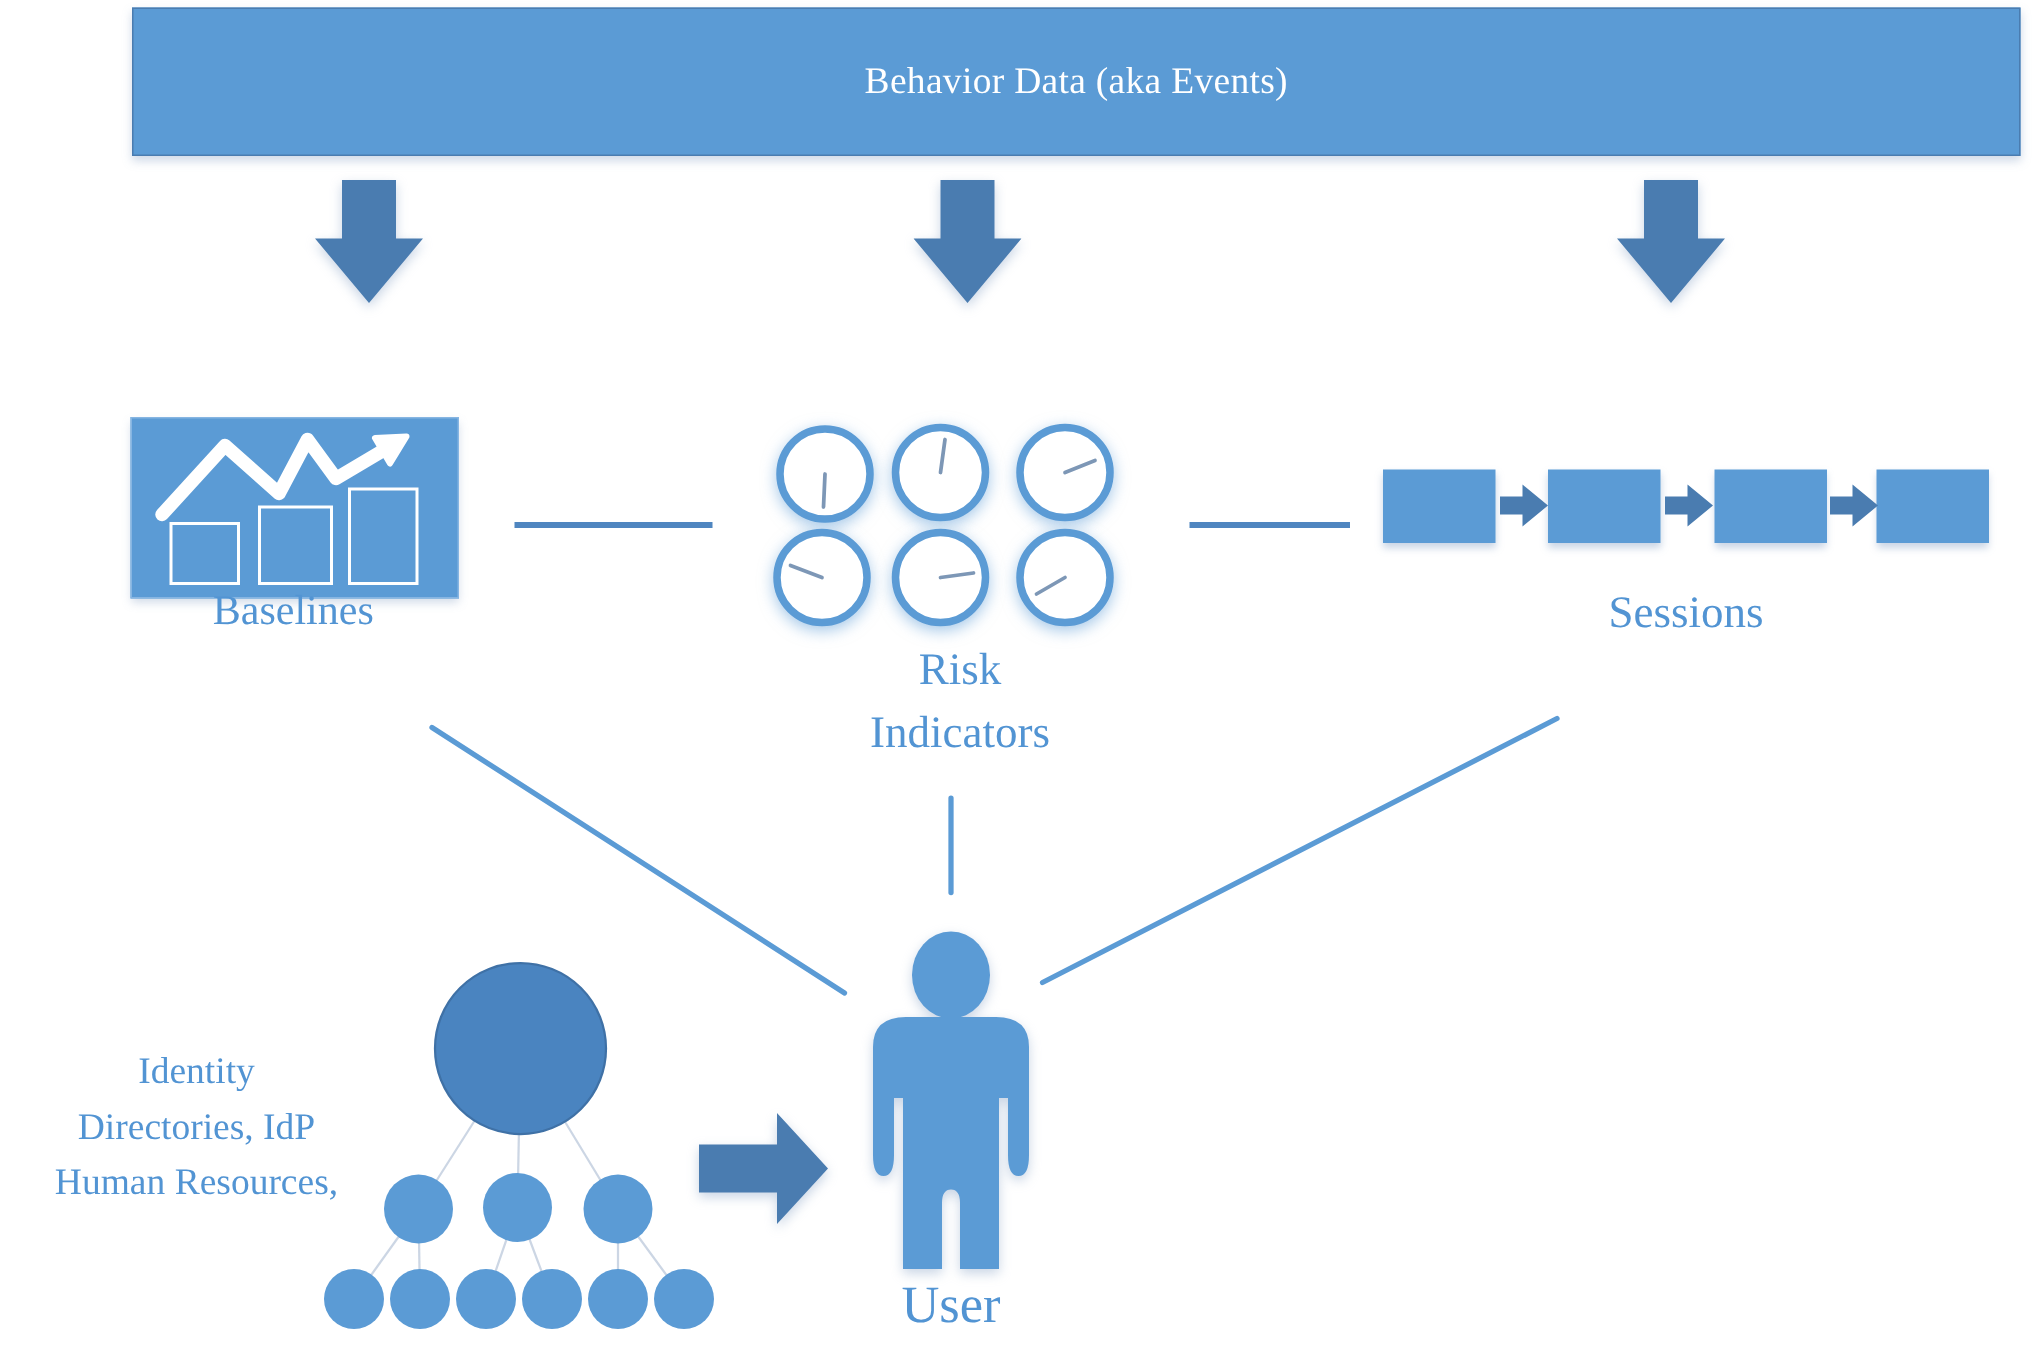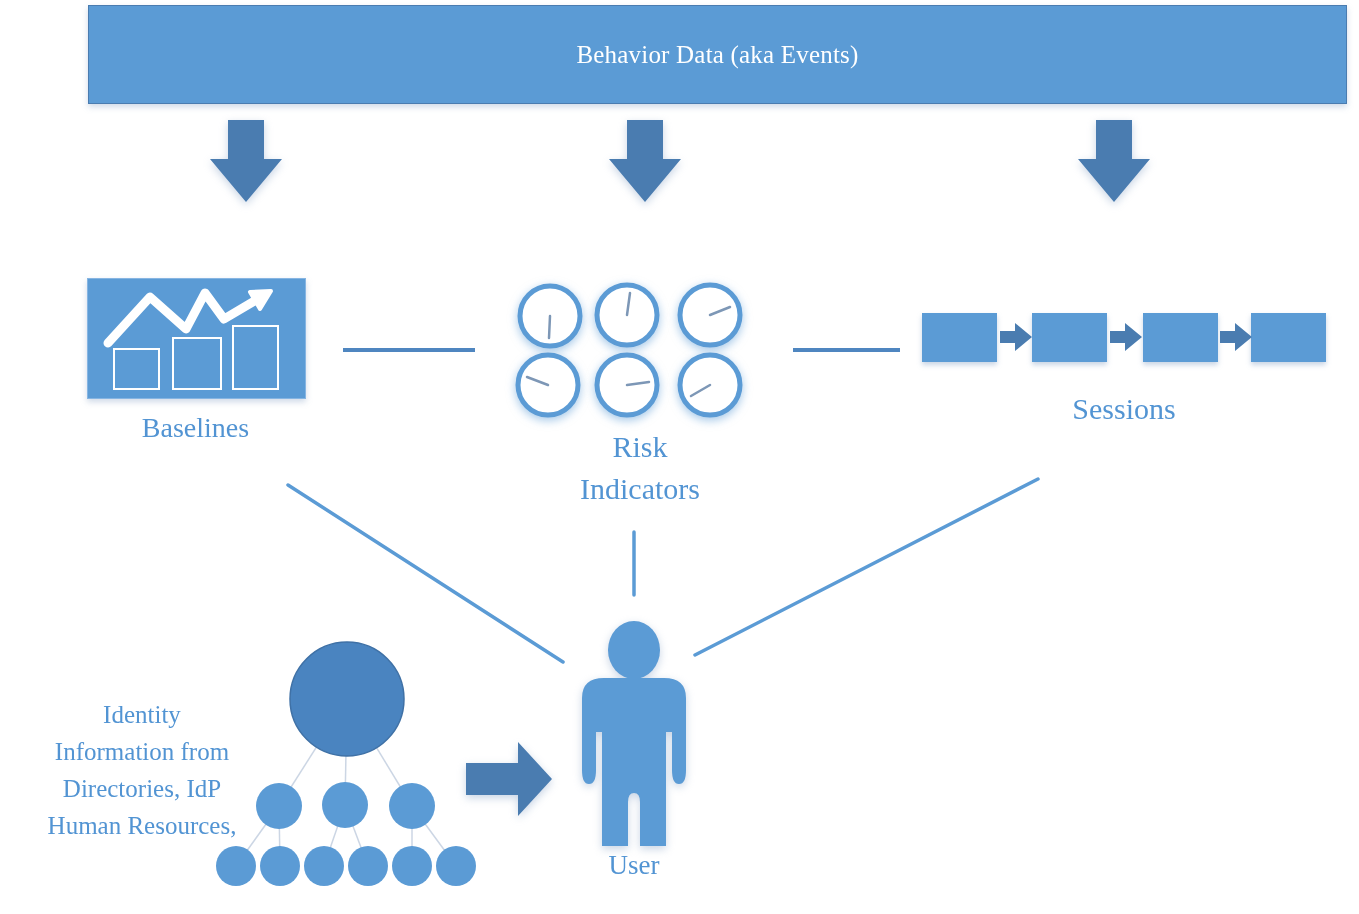--- a/index.html
+++ b/index.html
@@ -19,36 +19,36 @@
   .banner span{color:#ffffff;font-size:25px;font-weight:500;letter-spacing:.2px;}
 
   
   .lbl{color:#5294d3;text-align:center;}
 
   
   .bbox{
     left:87px;top:278px;width:217px;height:119px;background:#5b9bd5;
     border:1px solid #86b5e2;box-shadow:0 3px 6px rgba(120,150,190,.35);
   }
-  .baselines-label{left:87px;top:412px;width:217px;font-size:28px;}
+  .baselines-label{left:87px;top:392px;width:217px;font-size:28px;}
 
   
   .risk-l1{left:540px;top:430px;width:200px;font-size:30px;}
   .risk-l2{left:540px;top:472px;width:200px;font-size:30px;}
 
   
   .sbox{
     background:#5b9bd5;width:75px;height:49px;top:313px;
     box-shadow:0 3px 5px rgba(120,150,190,.4);
   }
   .sessions-label{left:974px;top:392px;width:300px;font-size:30px;}
 
   
-  .user-label{left:559px;top:850px;width:150px;font-size:27px;}
-  .identity-label{left:20px;top:696px;width:244px;font-size:25px;line-height:37px;}
+  .user-label{left:559px;top:850px;width:150px;font-size:35px;}
+  .identity-label{left:9px;top:696px;width:244px;font-size:25px;line-height:37px;}
 
   .shadowed{filter:drop-shadow(0 3px 4px rgba(120,150,190,.40));}
   .glow{filter:drop-shadow(0 3px 5px rgba(91,155,213,.55));}
   svg{display:block;}
 </style>
 </head>
 <body>
 
 <div class="canvas">
 
@@ -153,21 +153,20 @@
       <circle cx="115" cy="236" r="20"></circle>
       <circle cx="159" cy="236" r="20"></circle>
       <circle cx="203" cy="236" r="20"></circle>
       <circle cx="247" cy="236" r="20"></circle>
       <circle cx="291" cy="236" r="20"></circle>
     </g>
   </svg>
 
   <div class="abs lbl identity-label">
     <div>Identity</div>
-    <div>Information from</div>
     <div>Directories, IdP</div>
     <div>Human Resources,</div>
   </div>
 
   <svg class="abs shadowed" style="left:466px;top:742px" width="86" height="74" viewBox="0 0 86 74">
     <path d="M0,21 H52 V0 L86,37 L52,74 V53 H0 Z" fill="#4a7cb0"></path>
   </svg>
 
   <svg class="abs shadowed" style="left:580px;top:620px" width="108" height="228" viewBox="0 0 108 228">
     <ellipse cx="54" cy="30" rx="26" ry="29" fill="#5b9bd5"></ellipse>

